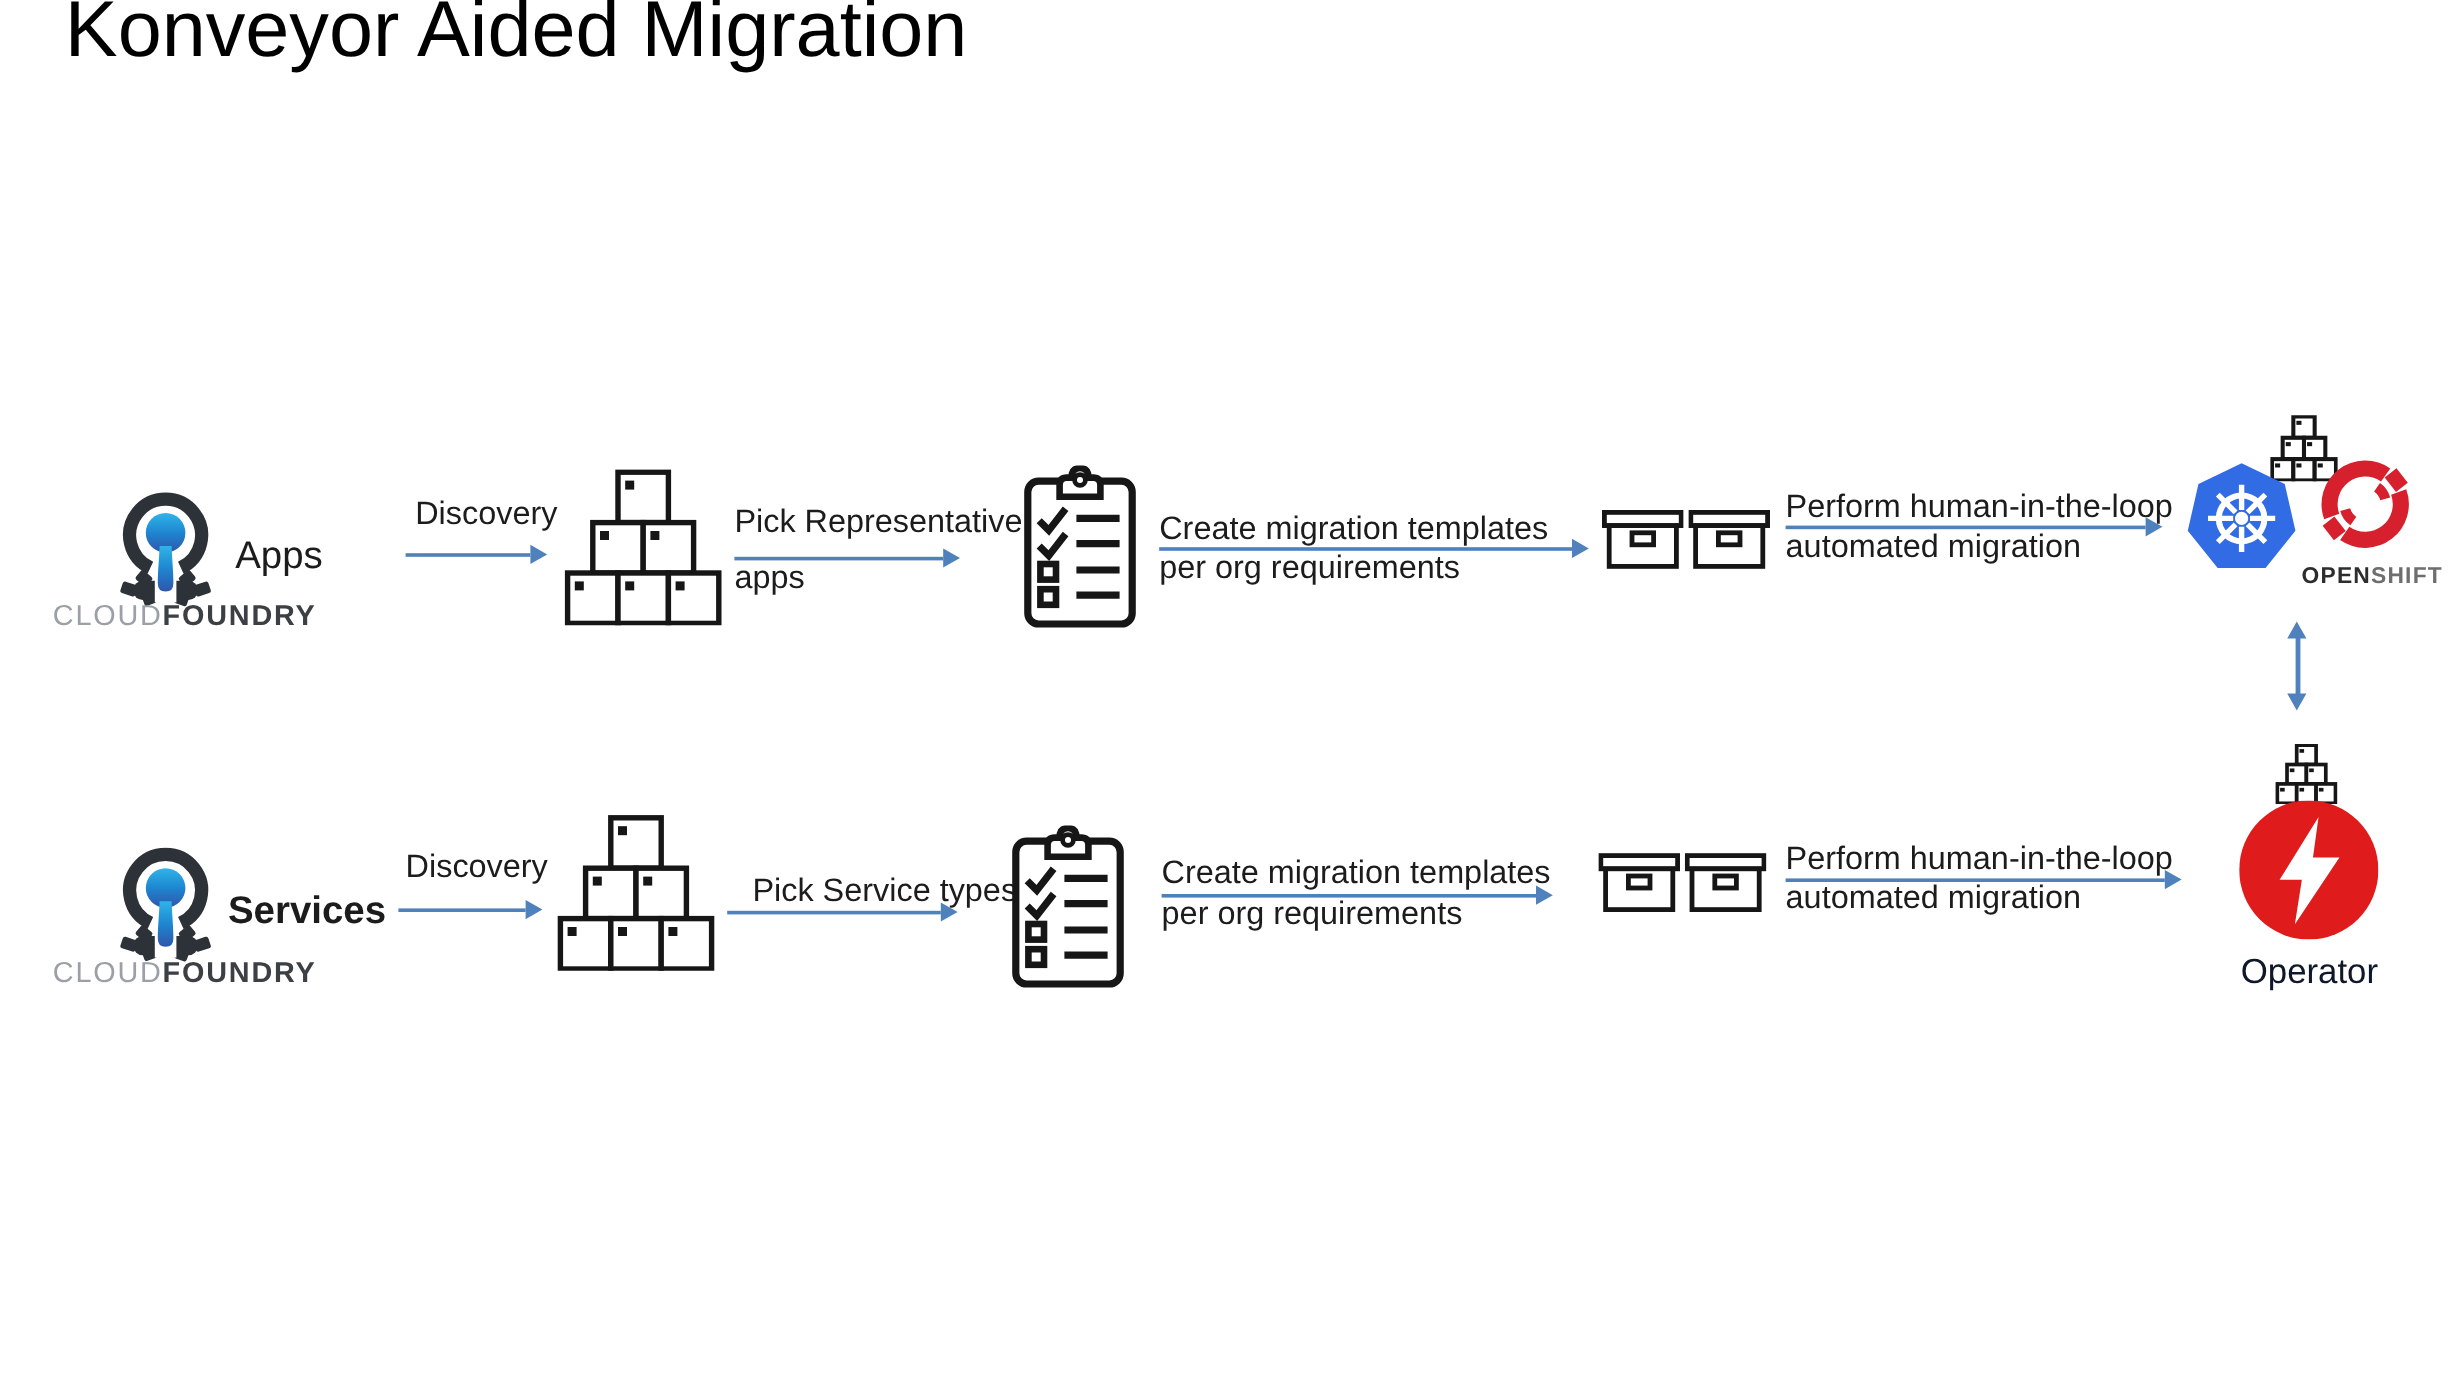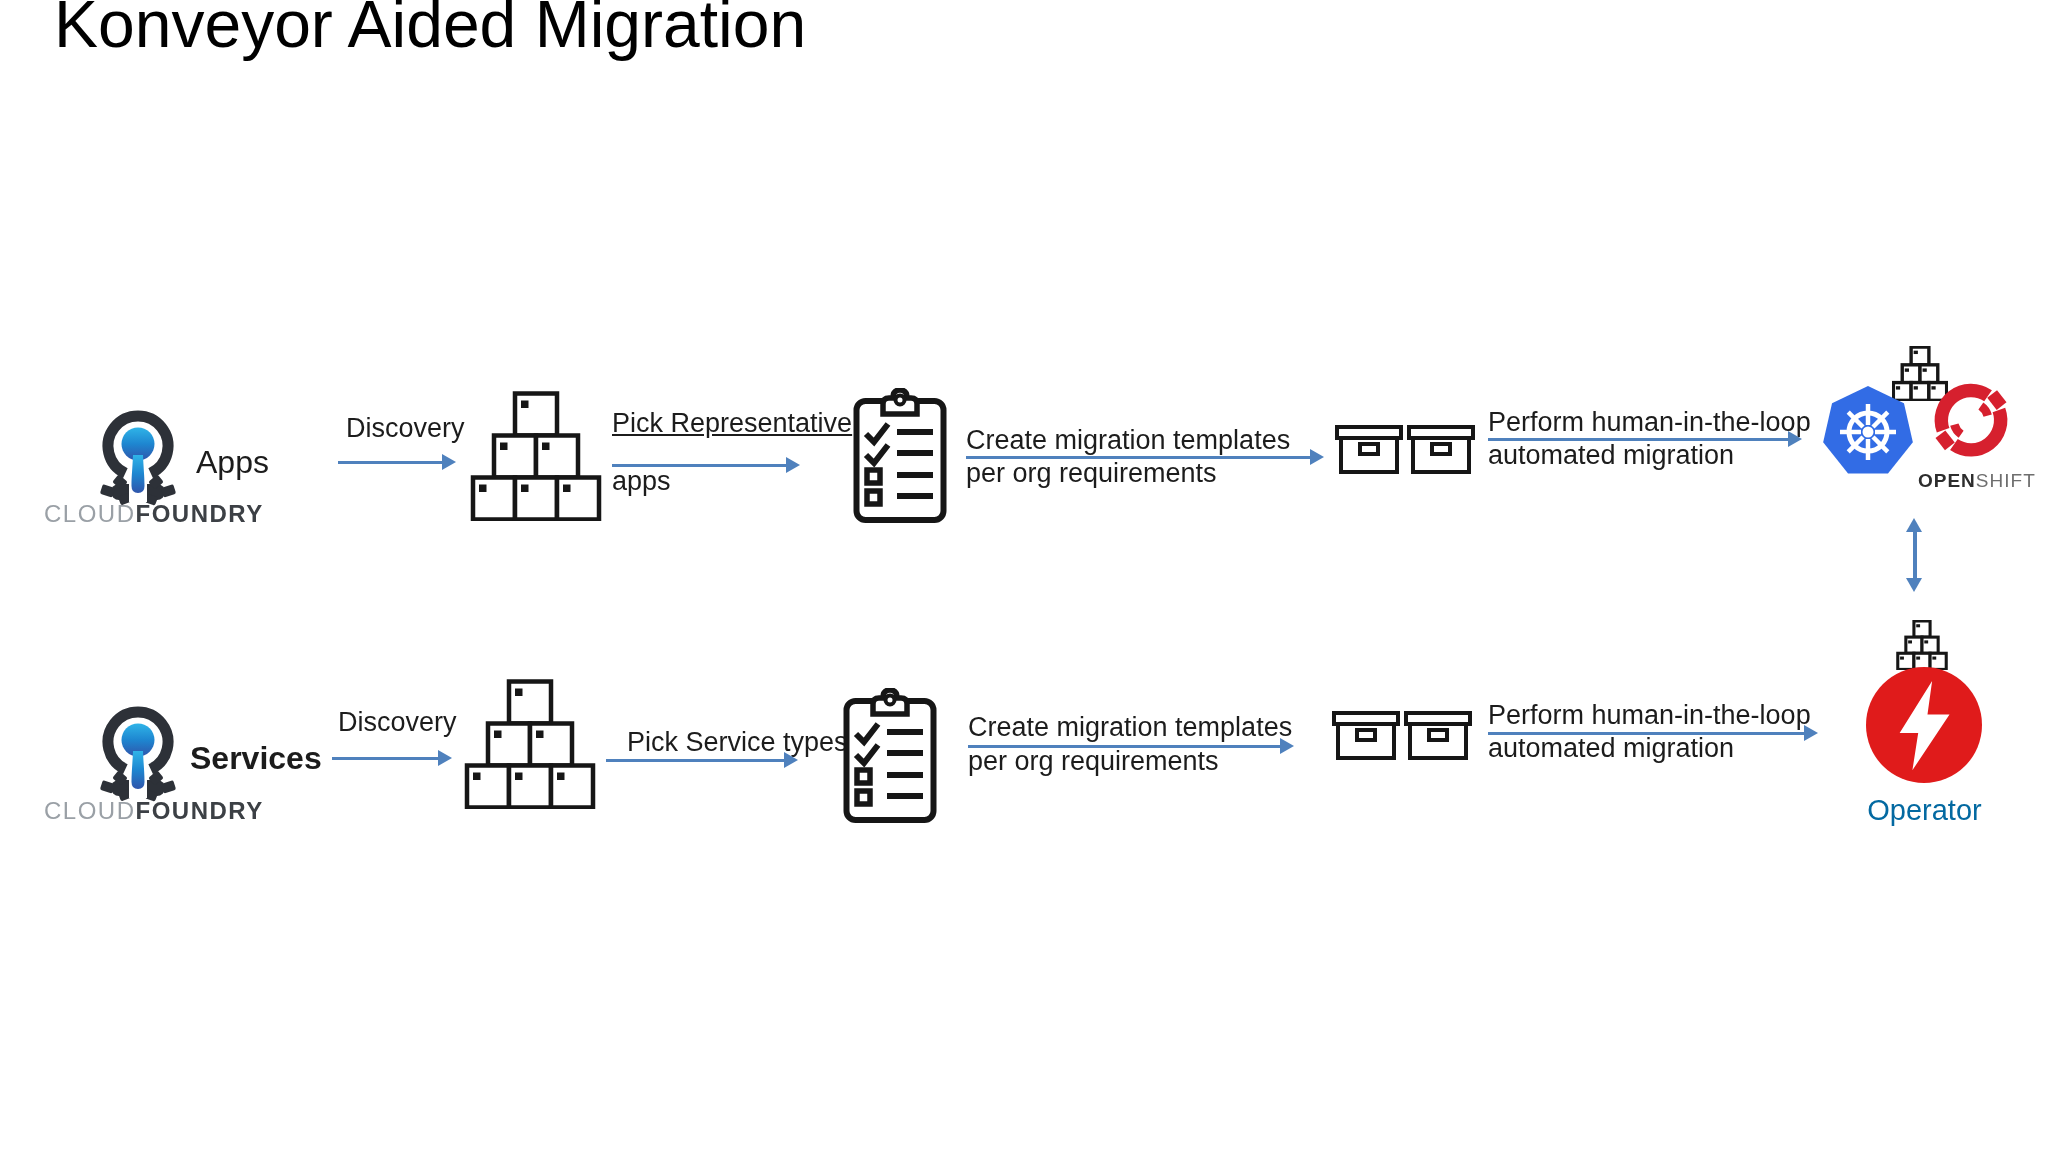--- a/index.html
+++ b/index.html
@@ -7,22 +7,22 @@
          font-family:"Liberation Sans",sans-serif;color:var(--text,#1a1a1a);}
   .abs{position:absolute;}
   .title{font-size:66px;font-weight:400;color:#000;white-space:nowrap;line-height:1.05;}
   .lbl{font-size:27px;line-height:1.08;white-space:nowrap;color:#1c1c1c;}
   .src-lbl{font-size:32px;color:#1c1c1c;white-space:nowrap;}
   .brand{font-size:24px;letter-spacing:1.5px;white-space:nowrap;}
   .brand .lt{color:var(--brand-gray,#9aa0a6);font-weight:400;}
   .brand .bd{color:var(--brand-dark,#3c4045);font-weight:700;}
   .os-word{font-size:19px;letter-spacing:1px;text-align:center;white-space:nowrap;}
   .os-word .bd{color:#2d2d2d;font-weight:700;}
-  .os-word .lt{color:#6e6e6e;font-weight:400;}
-  .op-lbl{font-size:29px;text-align:center;color:#0369a1;}
+  .os-word .lt{color:#6e6e6e;font-weight:700;}
+  .op-lbl{font-size:29px;text-align:center;color:#0f172a;}
   
   .arrow{position:absolute;height:3px;background:var(--arrow-blue,#4f81bd);}
   .arrow::after{content:"";position:absolute;right:-14px;top:-7px;width:0;height:0;
     border-left:14px solid var(--arrow-blue,#4f81bd);
     border-top:8.5px solid transparent;border-bottom:8.5px solid transparent;}
   
   .varrow{position:absolute;width:3.5px;background:var(--arrow-blue,#4f81bd);}
   .varrow::before{content:"";position:absolute;top:-13px;left:-7px;width:0;height:0;
     border-bottom:14px solid var(--arrow-blue,#4f81bd);
     border-left:8.5px solid transparent;border-right:8.5px solid transparent;}
@@ -89,21 +89,21 @@
     <g class="ink-fill">
       <rect x="51" y="9.5" width="7.5" height="7.5"></rect>
       <rect x="30" y="51.5" width="7.5" height="7.5"></rect>
         <rect x="72" y="51.5" width="7.5" height="7.5"></rect>
       <rect x="9" y="93.5" width="7.5" height="7.5"></rect>
         <rect x="51" y="93.5" width="7.5" height="7.5"></rect>
         <rect x="93" y="93.5" width="7.5" height="7.5"></rect>
     </g>
   </svg>
 
-  <div class="abs lbl" style="left:612px;top:409px;text-decoration:underline;">Pick Representative</div>
+  <div class="abs lbl" style="left:612px;top:420px;">Pick Representative</div>
   <div class="arrow" style="left:612px;top:464px;width:174px;"></div>
   <div class="abs lbl" style="left:612px;top:467px;">apps</div>
 
   <svg class="abs" style="left:853px;top:388px;" width="94" height="136" viewBox="0 0 94 136">
     <rect class="ink" stroke-width="6" x="3.5" y="13" width="87" height="119" rx="9"></rect>
     <path class="ink" stroke-width="5.5" d="M30 26 L30 16 Q30 10 36 10 L40 10 Q40 2 47 2 Q54 2 54 10 L58 10 Q64 10 64 16 L64 26 Z"></path>
     <circle class="ink" stroke-width="4" cx="47" cy="12" r="4.5"></circle>
     <g class="ink-line" stroke-width="6">
       <polyline points="13,46 21,54 35,36"></polyline>
       <polyline points="13,67 21,75 35,57"></polyline>

